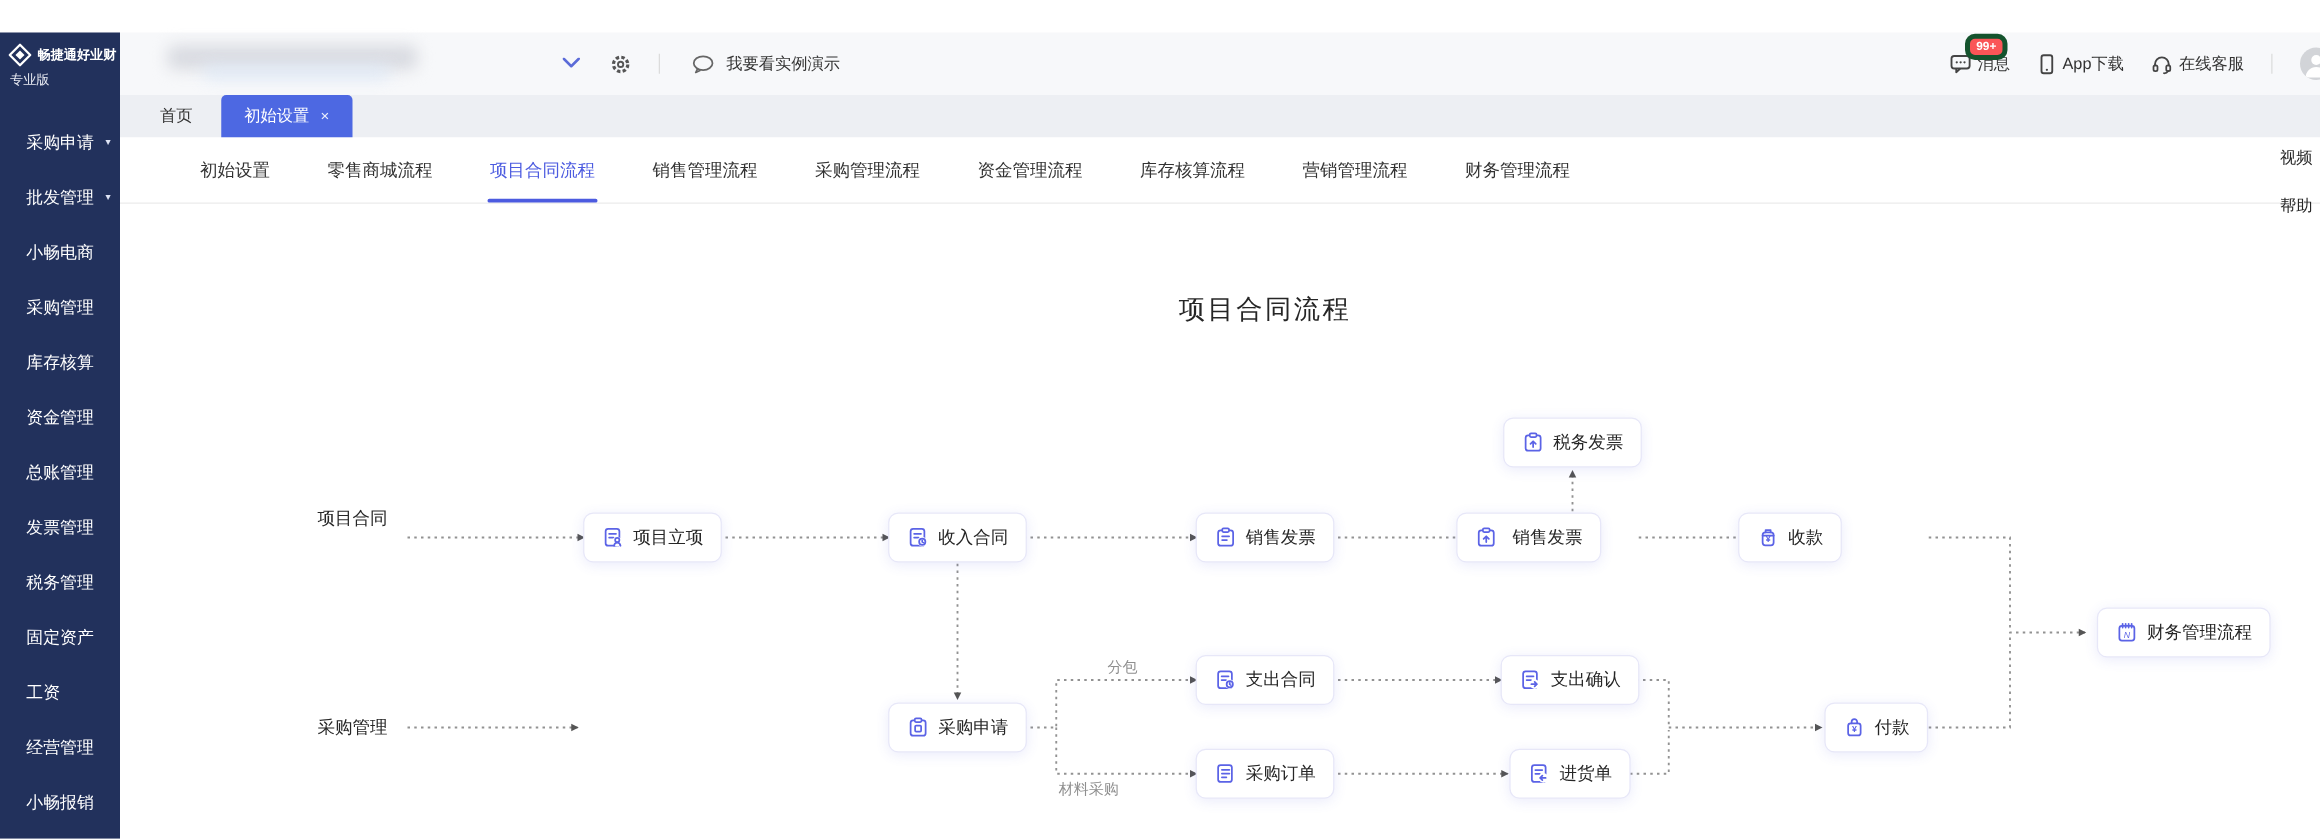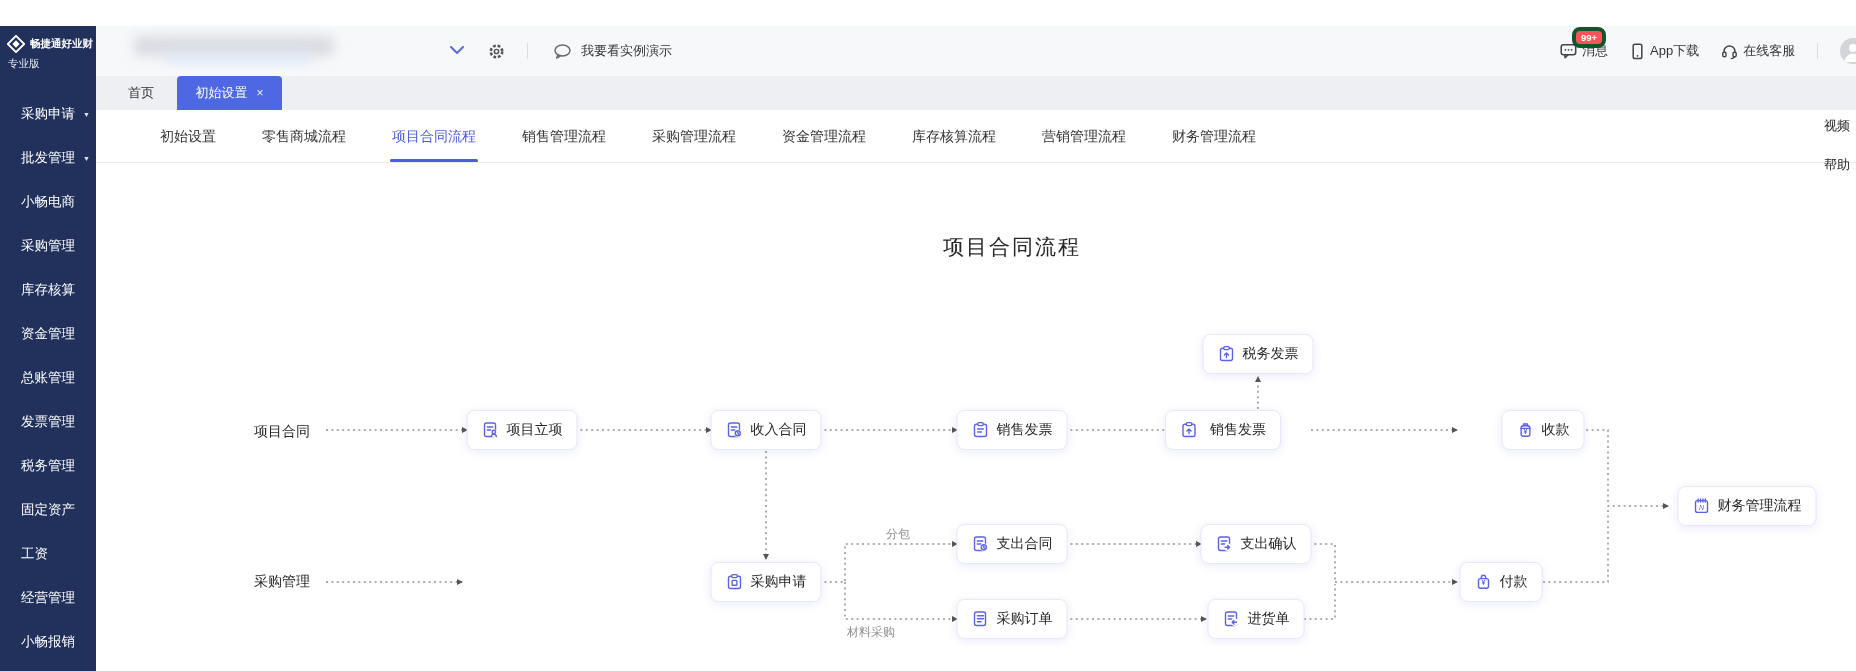--- a/index.html
+++ b/index.html
@@ -282,21 +282,21 @@
       <div class="flow-node" style="left: 1127px; top: 267px; gap: 12px;">
         <span class="n-icon">
           <svg width="18" height="18" viewBox="0 0 18 18" fill="none" stroke="#5b63e6" stroke-width="1.4" stroke-linecap="round" stroke-linejoin="round">
             <rect x="3" y="3.2" width="12" height="12.3" rx="2"></rect>
             <rect x="6.3" y="1.6" width="5.4" height="3" rx="1" fill="#fff"></rect>
             <path d="M9 12.6V8M6.9 10.1L9 8l2.1 2.1"></path>
           </svg>
         </span>
         <span>销售发票</span>
       </div>
-      <div class="flow-node" style="left: 1447px; top: 267px; align-items: center;">
+      <div class="flow-node" style="left: 1336px; top: 267px; align-items: center;">
         <span class="n-icon">
           <svg width="18" height="18" viewBox="0 0 18 18" fill="none" stroke="#5b63e6" stroke-width="1.4" stroke-linecap="round" stroke-linejoin="round">
             <rect x="4.6" y="4.8" width="8.8" height="10.4" rx="2.2"></rect>
             <path d="M4.6 7.4h8.8M7 4.8V3h4v1.8"></path>
             <text x="9" y="12.6" text-anchor="middle" font-size="7" font-weight="bold" fill="#5b63e6" stroke="none">¥</text>
           </svg>
         </span>
         <span>收款</span>
       </div>
       <div class="flow-node" style="left: 1651px; top: 343px;">
@@ -365,18 +365,18 @@
         <span class="n-icon">
           <svg width="18" height="18" viewBox="0 0 18 18" fill="none" stroke="#5b63e6" stroke-width="1.4" stroke-linecap="round" stroke-linejoin="round">
             <rect x="3" y="2" width="11" height="13.5" rx="2"></rect>
             <path d="M5.8 6h5.5M5.8 9h3.5"></path>
             <circle cx="12.3" cy="12.3" r="3.8" fill="#fff" stroke="none"></circle>
             <path d="M14 12.3H9.6M11.4 10.5l-1.8 1.8 1.8 1.8"></path>
           </svg>
         </span>
         <span>进货单</span>
       </div>
-      <div class="row-label" style="left: 214px; top: 269px; font-family: Liberation Mono, monospace;">项目合同</div>
+      <div class="row-label" style="left: 214px; top: 252px; font-family: Liberation Mono, monospace;">项目合同</div>
       <div class="row-label" style="left: 214px; top: 419px;">采购管理</div>
       <div class="edge-label" style="left: 802px; top: 371px;">分包</div>
       <div class="edge-label" style="left: 775px; top: 469px; text-align: center;">材料采购</div>
     </div>
 </div>
 
 </body></html>

